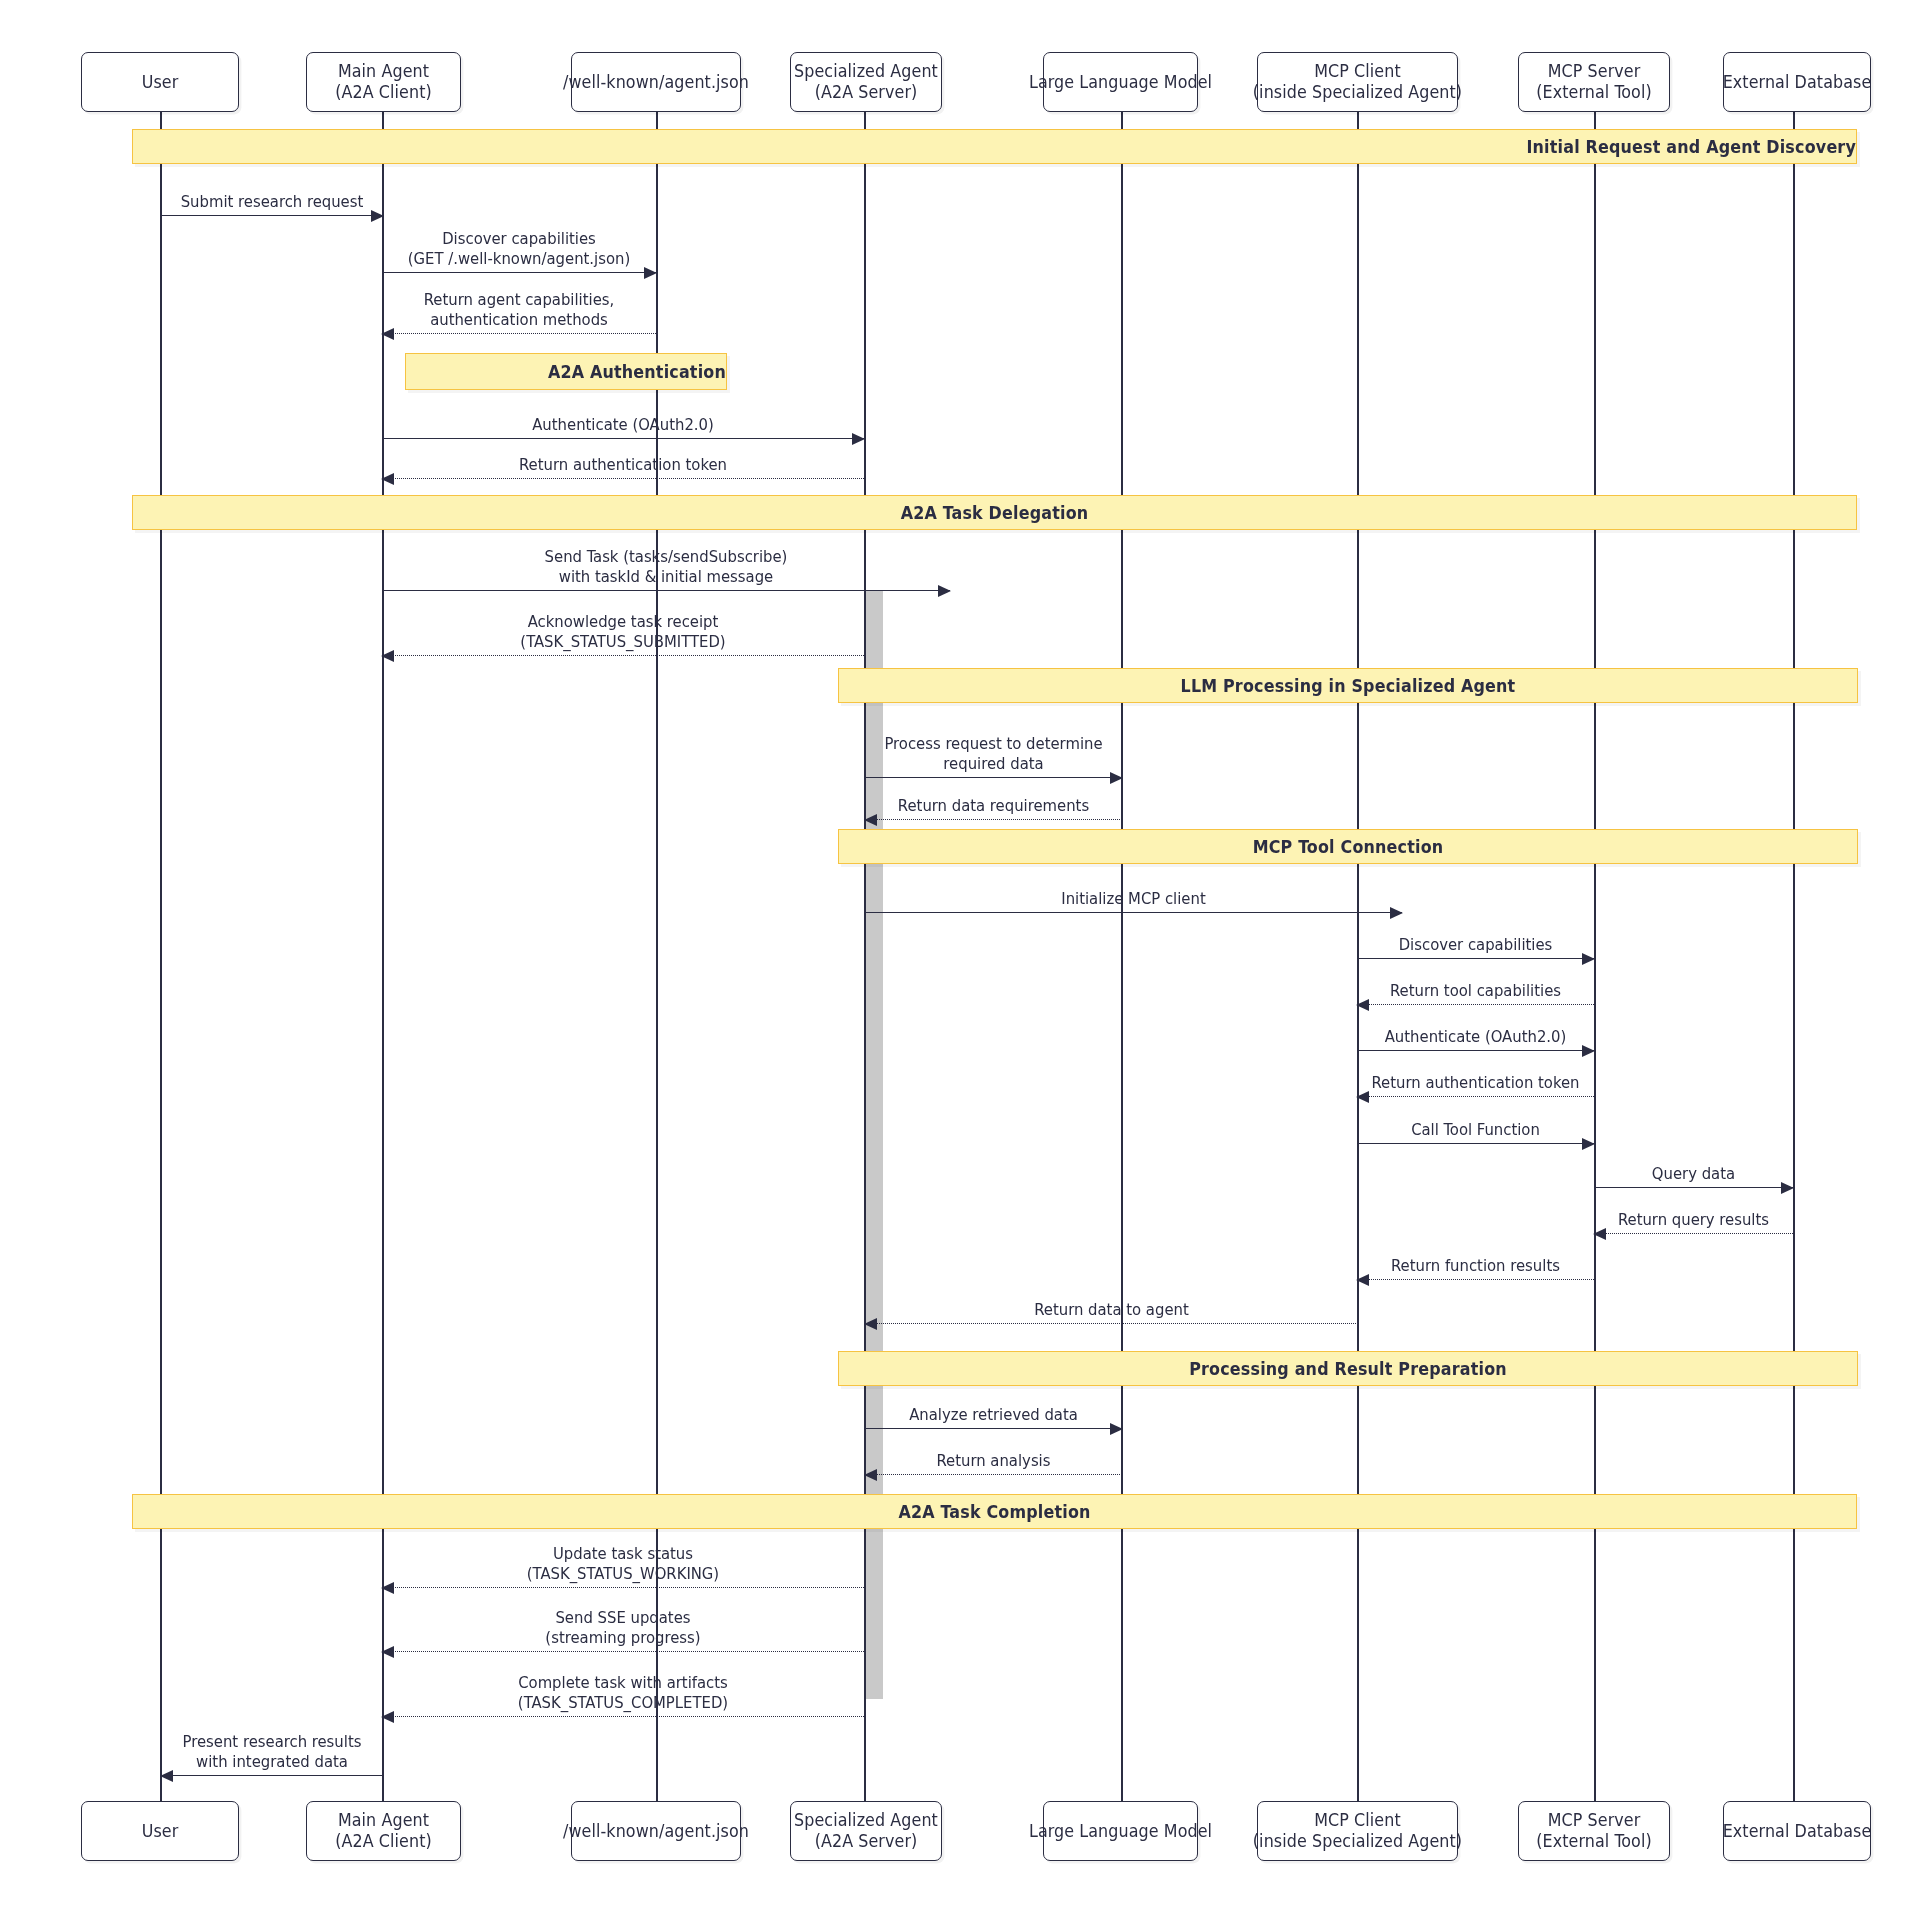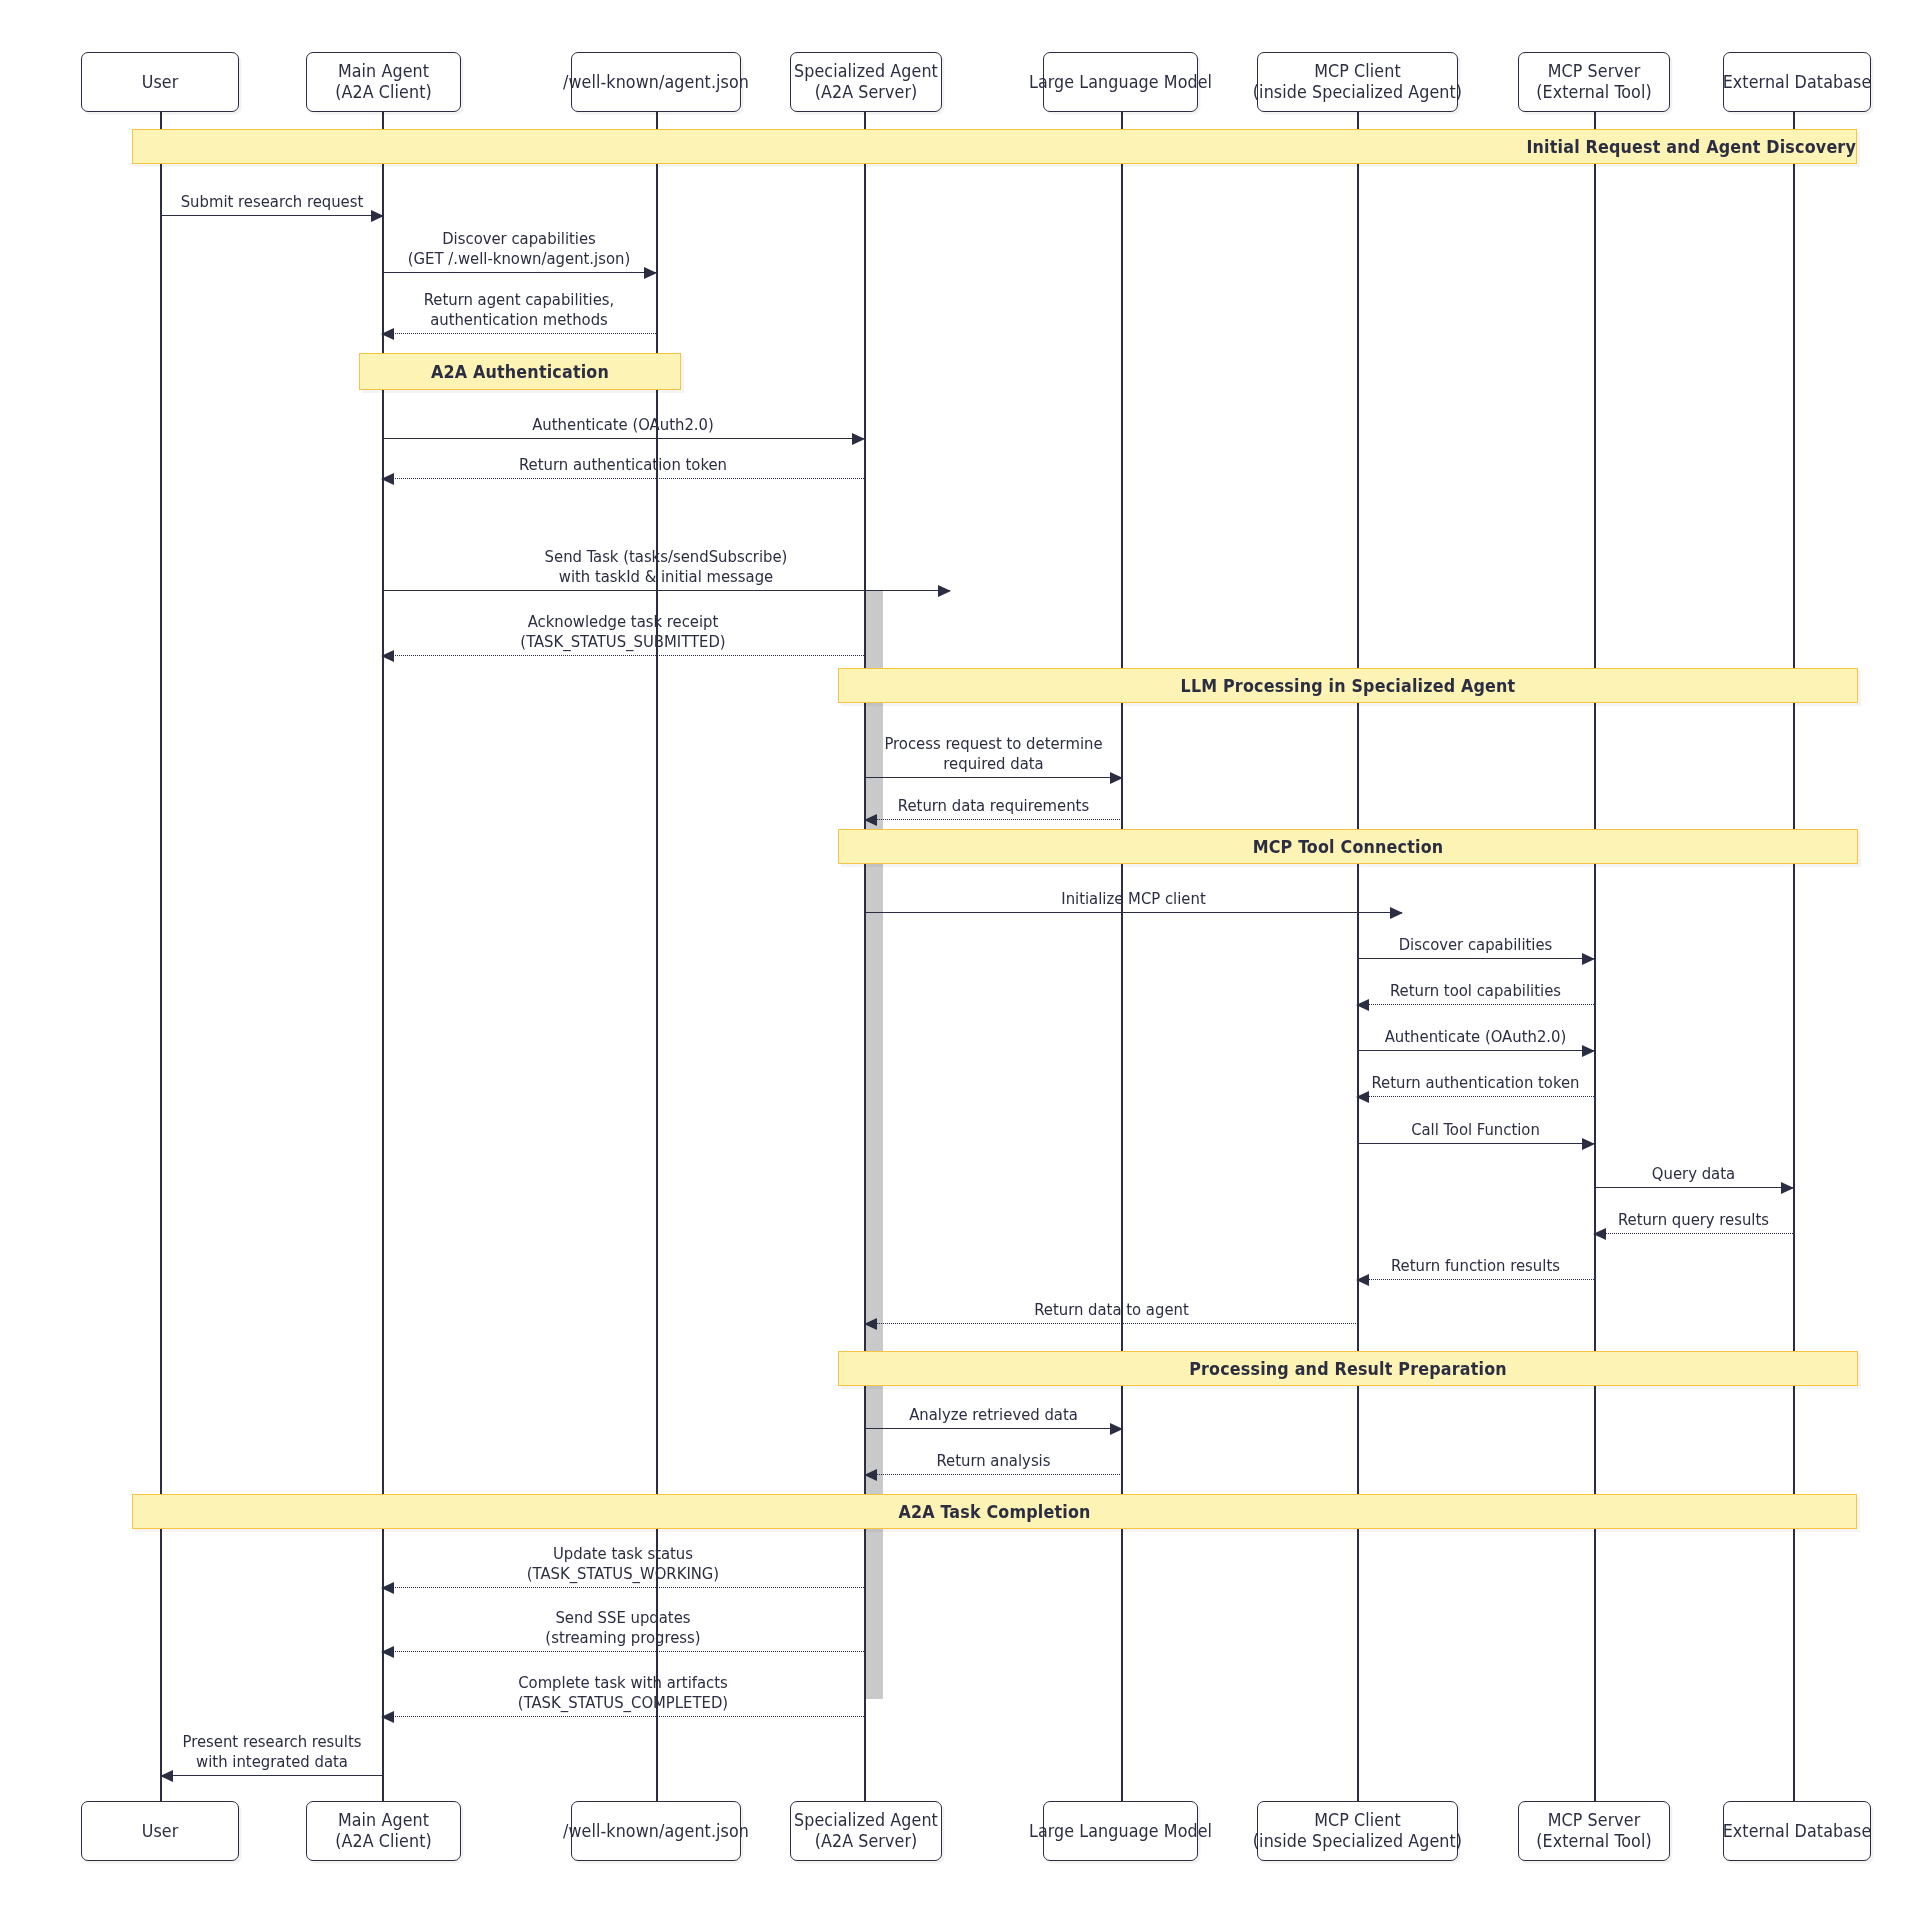--- a/index.html
+++ b/index.html
@@ -36,21 +36,21 @@
     border:1.8px solid #f6c342;
     display:flex;align-items:center;justify-content:center;
     color:#2b2d42;
     font-size:17.7px;
     font-weight:bold;
     letter-spacing:0.2px;
     box-shadow:3px 3px 0 rgba(0,0,0,.045);
     z-index:5;
     white-space:nowrap;
   }
-  .band.note{justify-content:center;}
+  .band.note{justify-content:flex-end;margin-left:46px;}
 
   
   .msg{position:absolute;z-index:4;}
   .msg .line{
     position:absolute;left:0;right:0;bottom:0;height:0;
     border-bottom:1.8px solid #2b2d42;
   }
   .msg.dashed .line{border-bottom:1.8px dotted #2b2d42;}
   .msg .head{
     position:absolute;bottom:-5.9px;width:0;height:0;
@@ -171,20 +171,23 @@
       <div>
         <span>External Database</span>
       </div>
     </div>
     <div class="band" style="left: 132px; top: 129px; width: 1725px; height: 35px; justify-content: flex-end;">
       <span>Initial Request and Agent Discovery</span>
     </div>
     <div class="band note" style="left: 359px; top: 353px; width: 322px; height: 37px;">
       <span>A2A Authentication</span>
     </div>
+    <div class="band" style="left: 132px; top: 495px; width: 1725px; height: 35px;">
+      <span>A2A Task Delegation</span>
+    </div>
     <div class="band" style="left: 838px; top: 668px; width: 1020px; height: 35px;">
       <span>LLM Processing in Specialized Agent</span>
     </div>
     <div class="band" style="left: 838px; top: 829px; width: 1020px; height: 35px;">
       <span>MCP Tool Connection</span>
     </div>
     <div class="band" style="left: 838px; top: 1351px; width: 1020px; height: 35px;">
       <span>Processing and Result Preparation</span>
     </div>
     <div class="band" style="left: 132px; top: 1494px; width: 1725px; height: 35px;">

